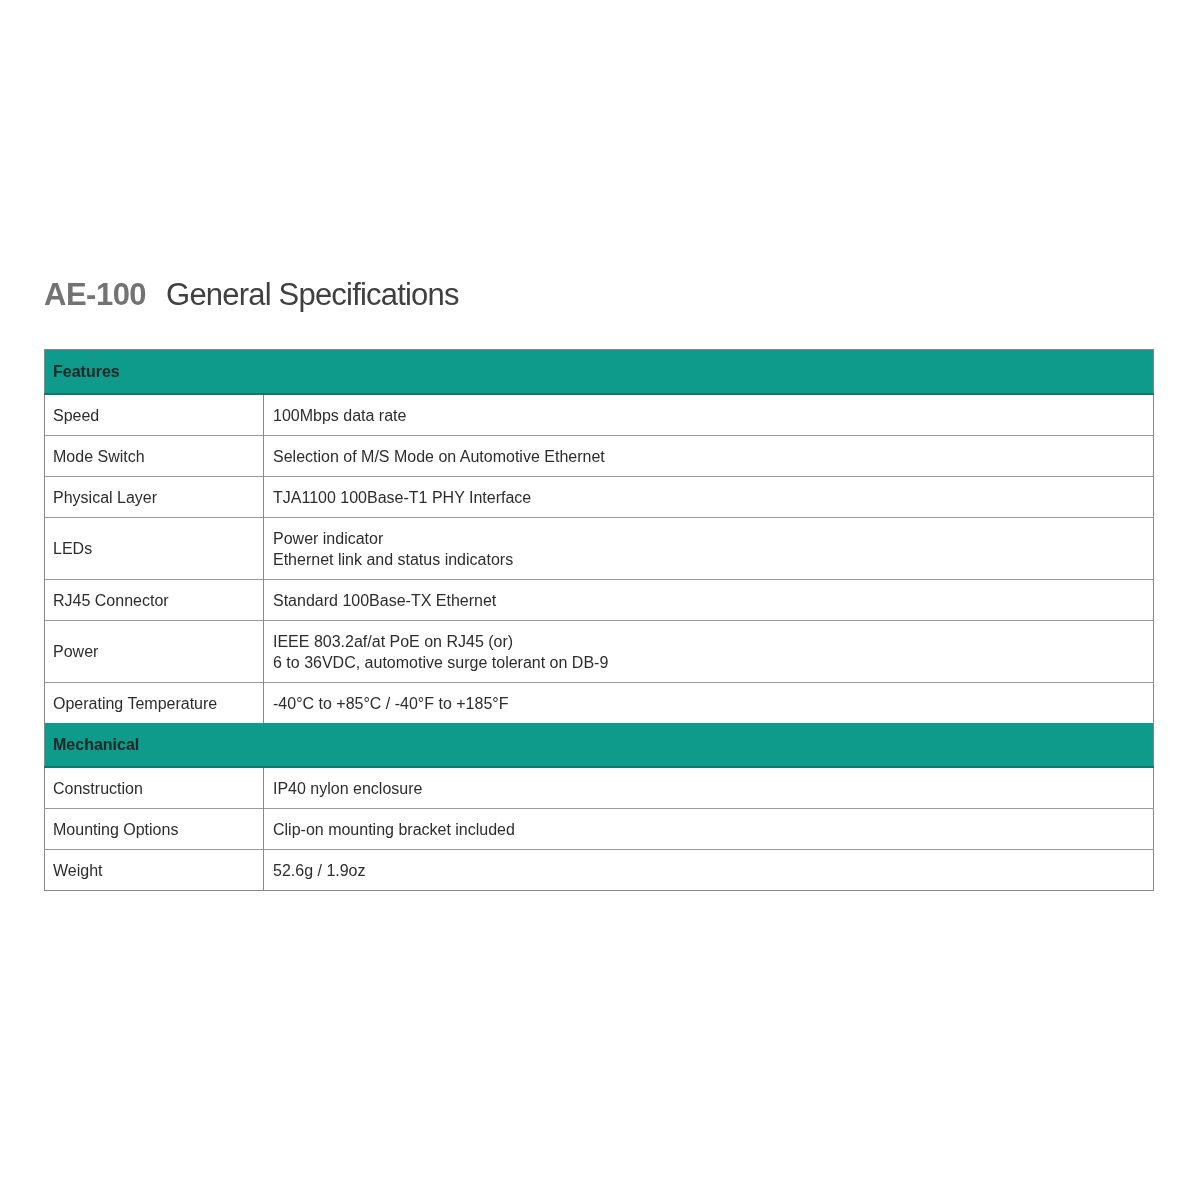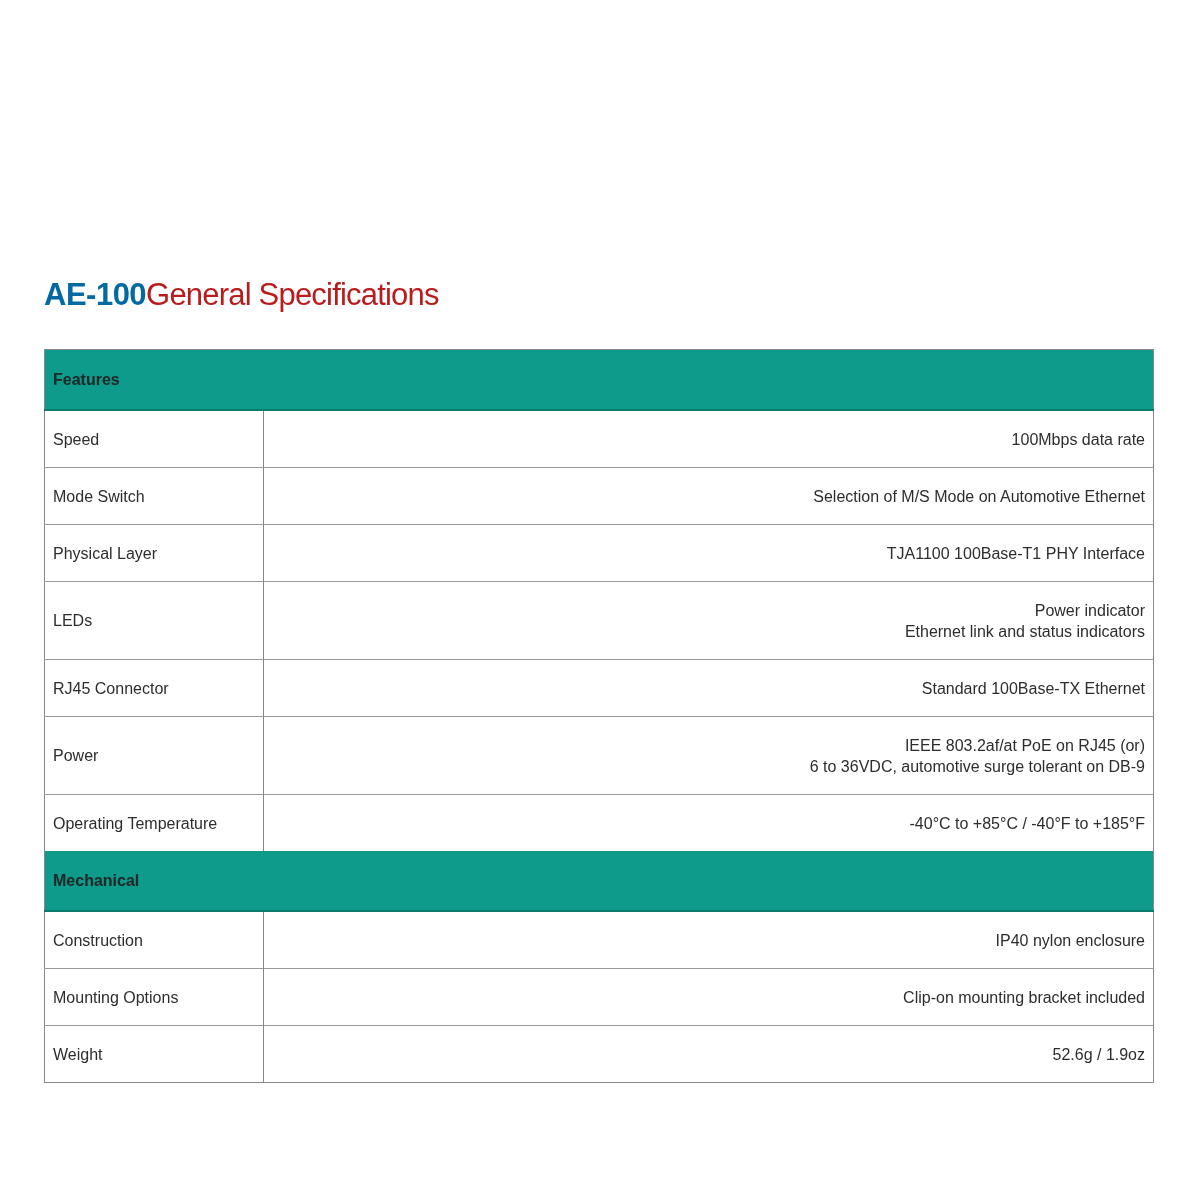--- a/index.html
+++ b/index.html
@@ -21,40 +21,40 @@
       top: 276px;
       font-size: 31px;
       line-height: 38px;
       letter-spacing: -0.8px;
       color: #222;
       white-space: nowrap;
     }
     .title .model {
       font-weight: bold;
       letter-spacing: -0.5px;
-      color: #0369a1;
+      color: #737373;
     }
     .title .rest {
       font-weight: normal;
-      margin-left: 0;
-      color: #b91c1c;
+      margin-left: 20px;
+      color: #404040;
     }
     .spec-table {
       position: absolute;
       left: 44px;
       top: 349px;
       width: 1109px;
       border-collapse: collapse;
       table-layout: fixed;
       border: 1.5px solid #888;
     }
     .spec-table col.c1 { width: 219px; }
     .spec-table col.c2 { width: 890px; }
     .spec-table td {
-      padding: 12px 8px;
+      padding: 4px 8px;
       font-size: 16px;
       color: #2d2d2d;
       vertical-align: middle;
       border-top: 1.5px solid #999;
       border-left: 1.5px solid #888;
       line-height: 21px;
     }
     .spec-table tr.section td {
       background: #0f9b8c;
       color: #1e2a28;
@@ -63,21 +63,21 @@
       border-left: none;
       border-top: none;
       border-bottom: 2px solid #0a7a6d;
       height: 35px;
       text-shadow: 0 0 1px rgba(0,0,0,0.15);
     }
     .spec-table tr.row td.label { border-left: none; }
     .spec-table tr.h34 td { height: 32px; }
     .spec-table tr.h55 td { height: 53px; }
     .spec-table td.value { padding-left: 9px; }
-    .line { display: block; text-align: right; }
+    .line { display: block; }
   </style>
 </head>
 <body>
 
 <div class="title">
   <span class="model">AE-100</span><span class="rest">General Specifications</span>
 </div>
 
 <table class="spec-table">
   <colgroup>

